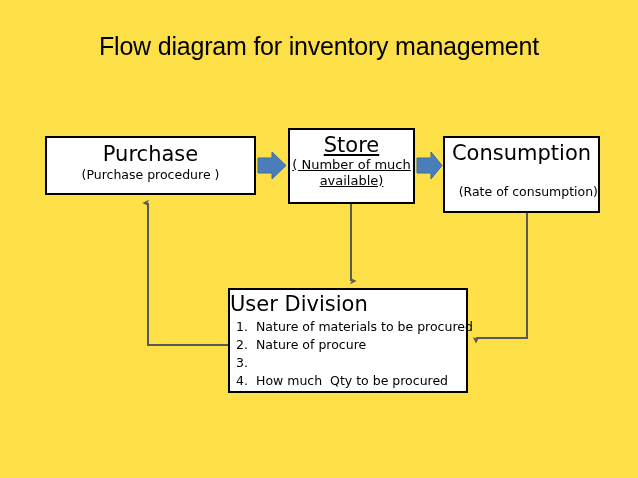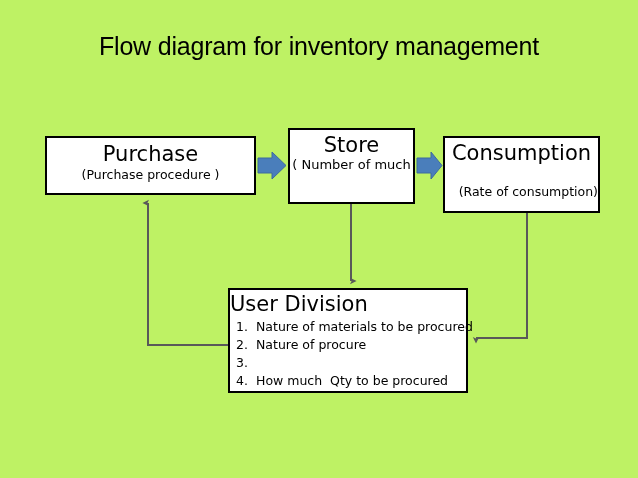--- a/index.html
+++ b/index.html
@@ -8,21 +8,21 @@
     padding: 0;
     background: #ffffff;
   }
   body {
     font-family: "Liberation Sans", sans-serif;
   }
   #canvas {
     position: relative;
     width: 638px;
     height: 478px;
-    background: #bef264;
+    background: #fde047;
     overflow: hidden;
   }
   #svg-layer {
     position: absolute;
     left: 0;
     top: 0;
     width: 638px;
     height: 478px;
     pointer-events: none;
   }
@@ -72,20 +72,21 @@
   #node-purchase .node-title { font-size: 21px; }
   #node-purchase .node-sub { font-size: 12.5px; margin-top: 2px; }
 
   
   #node-store {
     left: 288px;
     top: 128px;
     width: 127px;
     height: 76px;
     padding-top: 4px;
+    text-decoration: underline;
   }
   #node-store .node-title { font-size: 21px; }
   #node-store .node-sub { font-size: 13px; margin-top: 1px; }
 
   
   #node-consumption {
     left: 443px;
     top: 136px;
     width: 157px;
     height: 77px;
@@ -171,20 +172,21 @@
   </svg>
 
   <div class="node" id="node-purchase">
     <div class="node-title">Purchase</div>
     <div class="node-sub">(Purchase procedure  )</div>
   </div>
 
   <div class="node" id="node-store">
     <div class="node-title">Store</div>
     <div class="node-sub">( Number of much</div>
+    <div class="node-sub">available)</div>
   </div>
 
   <div class="node" id="node-consumption">
     <div class="node-title">Consumption</div>
     <div class="node-sub">(Rate of consumption)</div>
   </div>
 
   <div class="node" id="node-user-division">
     <div class="node-title">User Division</div>
     <ul class="ud-list">

